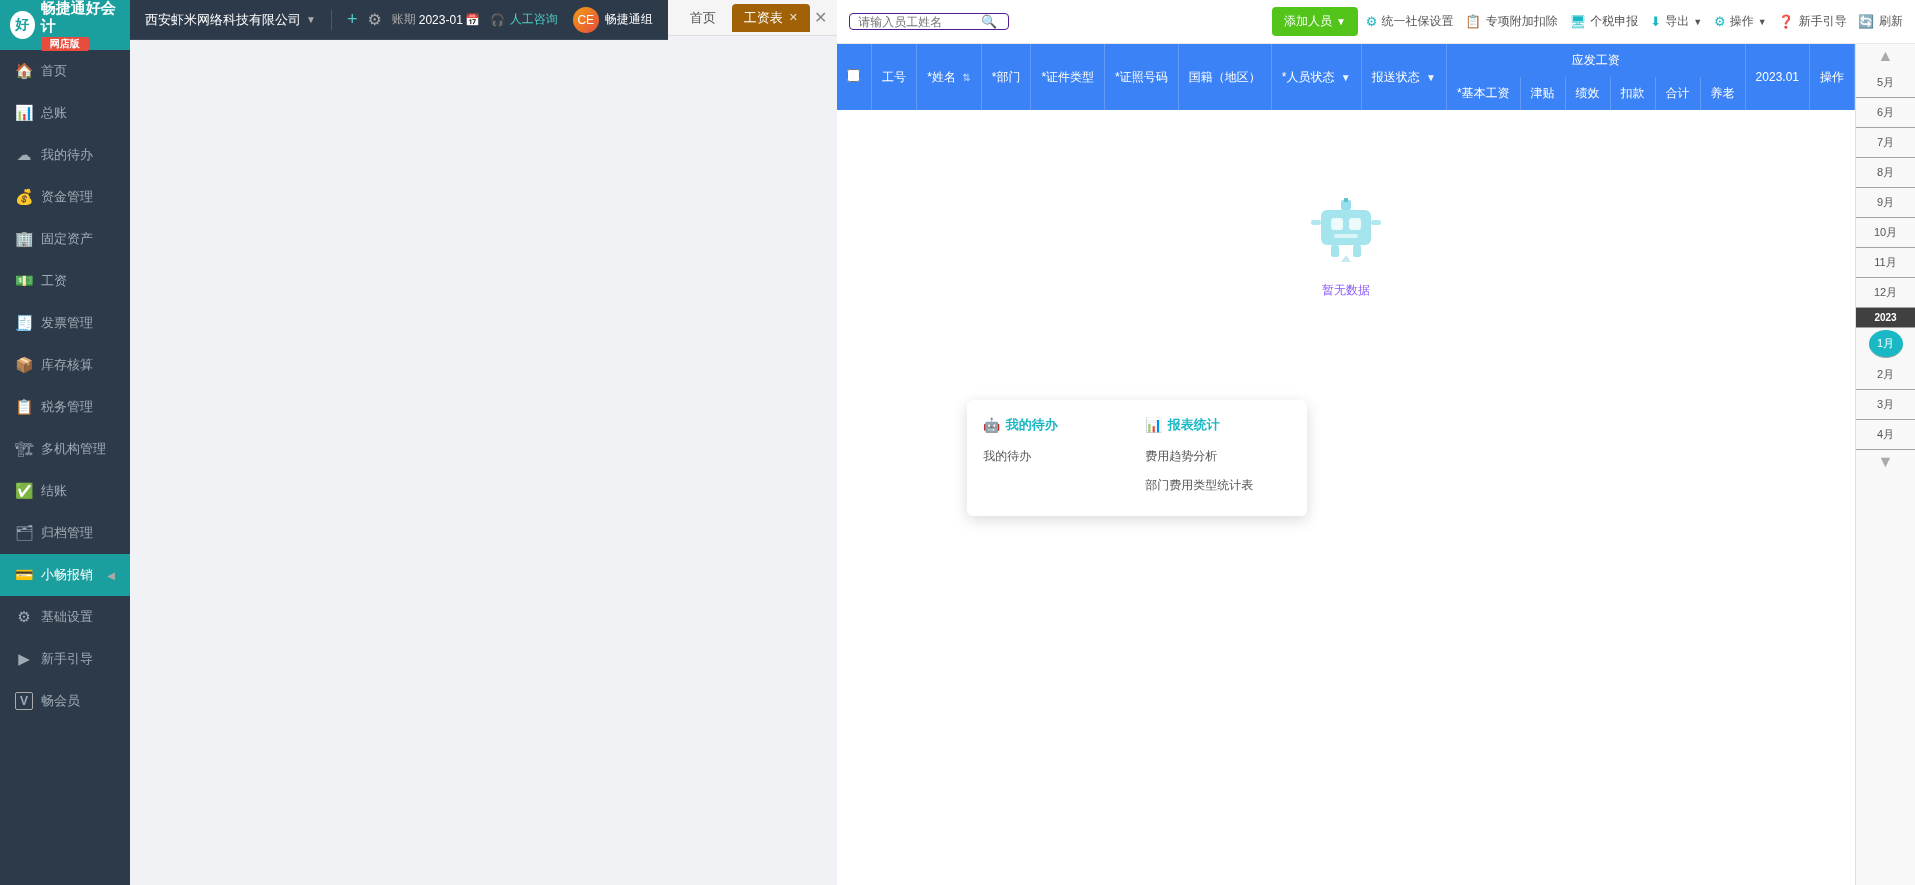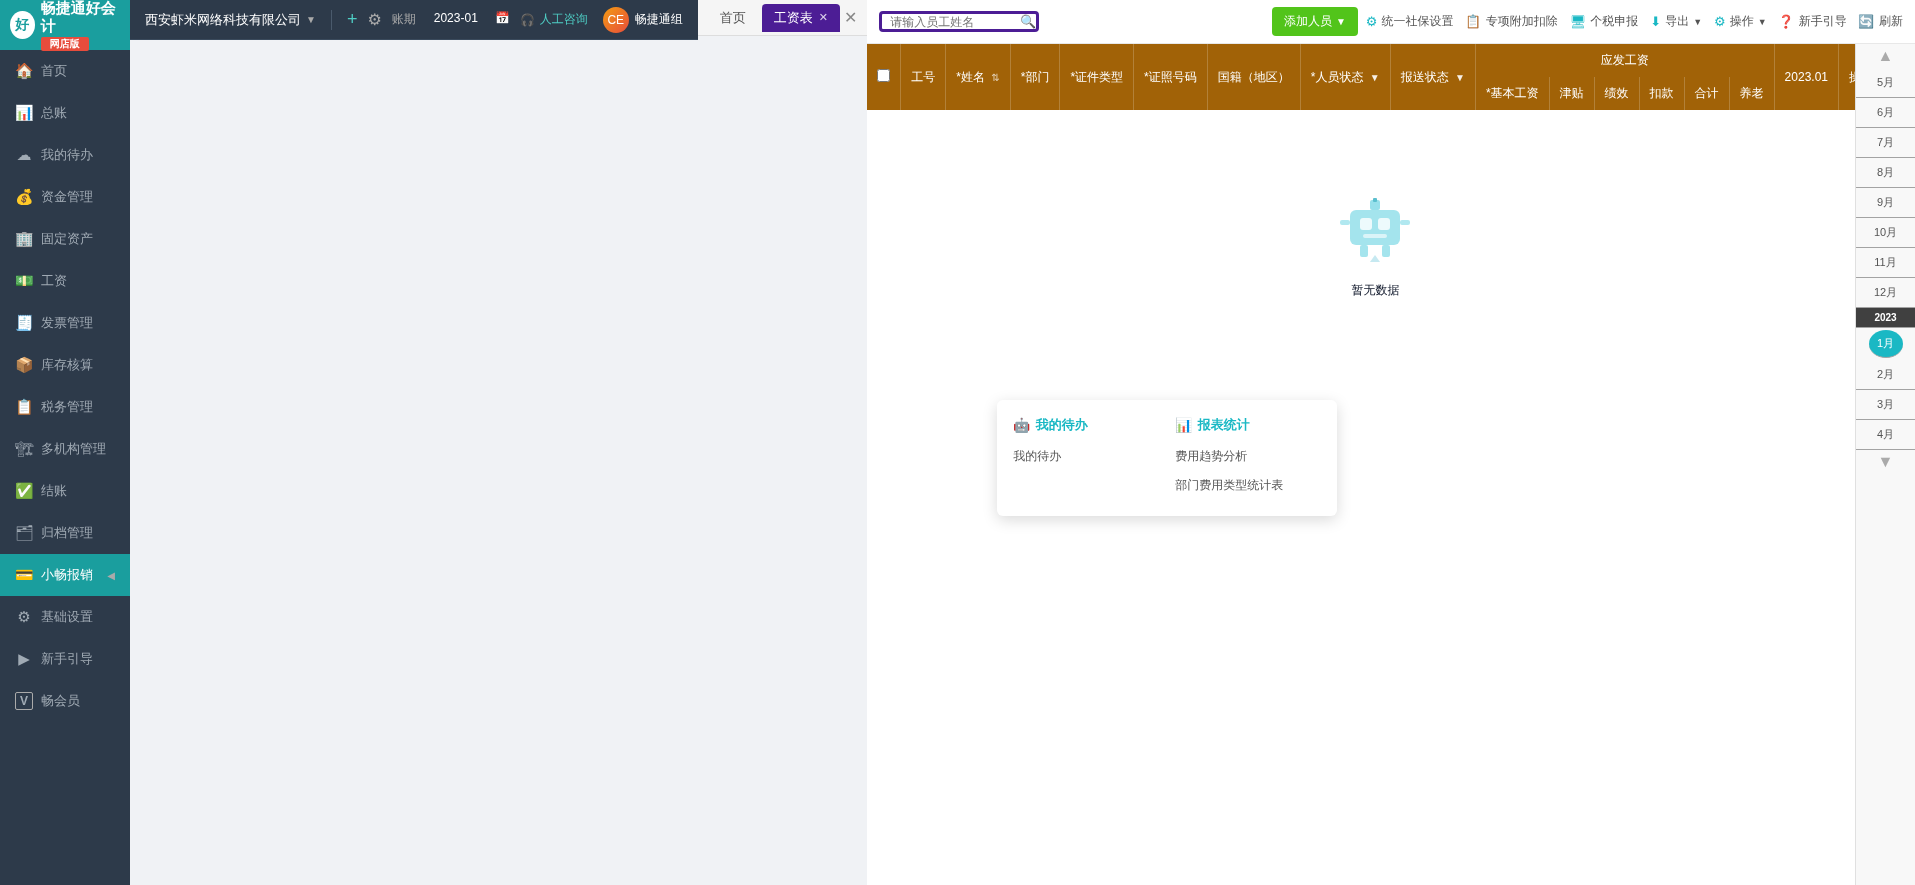--- a/index.html
+++ b/index.html
@@ -66,21 +66,21 @@
       font-size: 13px;
       display: flex;
       align-items: center;
       gap: 5px;
       cursor: pointer;
     }
     .topbar-company-arrow { color: #aaa; font-size: 10px; }
     .topbar-divider { width: 1px; height: 20px; background: #4a5a6c; margin: 0 5px; }
     .topbar-add { color: #4ecdc4; font-size: 18px; cursor: pointer; }
     .topbar-settings { color: #aaa; font-size: 16px; cursor: pointer; }
-    .topbar-period { color: #aaa; font-size: 12px; display: flex; gap: 18px; }
+    .topbar-period { color: #aaa; font-size: 12px; display: flex; align-items: center; gap: 3px; }
     .topbar-period-val { color: white; }
     .topbar-period-cal { color: #4ecdc4; cursor: pointer; }
     .topbar-right { margin-left: auto; display: flex; align-items: center; gap: 15px; }
     .topbar-service { color: #4ecdc4; font-size: 12px; cursor: pointer; display: flex; align-items: center; gap: 4px; }
     .topbar-user { display: flex; align-items: center; gap: 6px; color: white; font-size: 12px; cursor: pointer; }
     .topbar-user-avatar { width: 26px; height: 26px; border-radius: 50%; background: linear-gradient(135deg, #f39c12, #e74c3c); display: flex; align-items: center; justify-content: center; font-size: 10px; color: white; }
 
     
     .tabbar {
       height: 36px;
@@ -94,41 +94,41 @@
     .tab {
       padding: 5px 12px;
       border-radius: 4px 4px 0 0;
       cursor: pointer;
       font-size: 13px;
       display: flex;
       align-items: center;
       gap: 6px;
     }
     .tab.inactive { color: #555; background: transparent; }
-    .tab.active { background: #4c1d95; color: white; }
+    .tab.active { background: #a16207; color: white; }
     .tab-close { font-size: 11px; cursor: pointer; opacity: 0.8; }
     .tab-bar-close { margin-left: auto; color: #888; font-size: 16px; cursor: pointer; background: none; border: none; }
 
     
     .toolbar {
       height: 44px;
       background: white;
       display: flex;
       align-items: center;
       padding: 0 12px;
       gap: 8px;
       border-bottom: 1px solid #e8e8e8;
     }
     .search-box {
       display: flex;
       align-items: center;
-      border: 3px solid #4c1d95;
+      border: 1px solid #4c1d95;
       border-radius: 4px;
       padding: 0 8px;
-      gap: 10px;
+      gap: 3px;
       width: 160px;
     }
     .search-box input {
       border: none; outline: none; font-size: 12px; width: 120px; color: #999;
     }
     .search-icon { color: #aaa; font-size: 13px; cursor: pointer; }
     .btn-add-person {
       background: #52c41a;
       color: white;
       border: none;
@@ -160,41 +160,41 @@
       overflow: auto;
       background: white;
       position: relative;
     }
     .data-table {
       width: 100%;
       border-collapse: collapse;
       min-width: 900px;
     }
     .data-table thead tr th {
-      background: #a16207;
+      background: #3b82f6;
       color: white;
       padding: 8px 10px;
       text-align: center;
       font-weight: normal;
       font-size: 12px;
       border-right: 1px solid rgba(255,255,255,0.2);
       white-space: nowrap;
       margin-left: 28px;
     }
     .th-checkbox { width: 40px; }
     .th-number { width: 80px; }
     .sort-icon { font-size: 10px; color: rgba(255,255,255,0.7); margin-left: 3px; }
     .filter-icon { font-size: 10px; color: rgba(255,255,255,0.9); margin-left: 3px; }
     .empty-state {
       display: flex;
       flex-direction: column;
       align-items: center;
       justify-content: center;
       padding: 80px 0;
-      color: #0f172a;
+      color: #8b5cf6;
     }
     .empty-robot {
       width: 80px;
       height: 80px;
       margin-bottom: 12px;
     }
 
     
     .month-sidebar {
       width: 60px;

